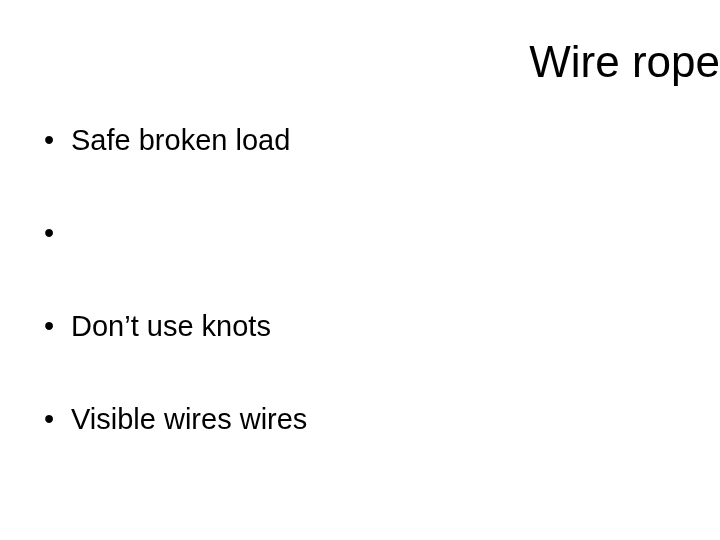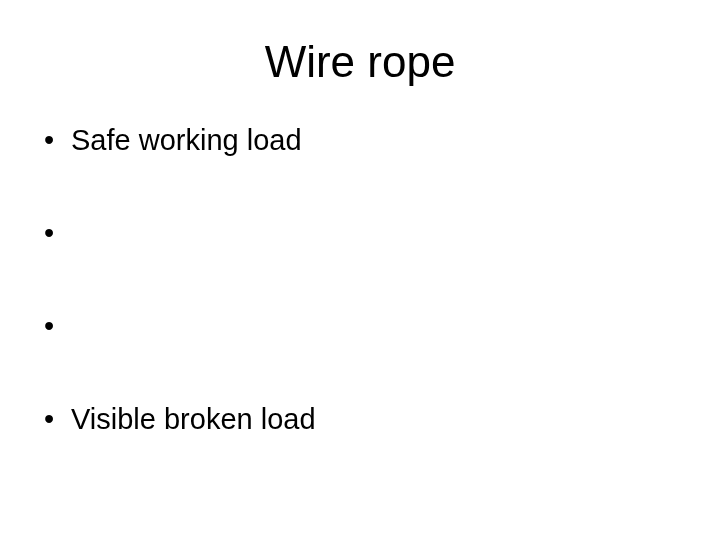--- a/index.html
+++ b/index.html
@@ -22,21 +22,21 @@
     background: #ffffff;
     box-sizing: border-box;
   }
 
   
   .slide-title {
     position: absolute;
     left: 0;
     top: 36px;
     width: 720px;
-    text-align: center;
+    text-align: right;
     font-size: 44px;
     font-weight: 400;
     line-height: 52px;
     letter-spacing: 0px;
     color: #000000;
     white-space: nowrap;
   }
 
   
   .bullet-list {
@@ -81,31 +81,32 @@
 <body>
 
 <div class="slide">
 
   <div class="slide-title">Wire rope</div>
 
   <ul class="bullet-list">
 
     <li class="bullet-item">
       <span class="bullet-marker">•</span>
-      <span class="bullet-text">Safe working load</span>
+      <span class="bullet-text">Safe broken load</span>
     </li>
 
     <li class="bullet-item">
       <span class="bullet-marker">•</span>
     </li>
 
     <li class="bullet-item">
       <span class="bullet-marker">•</span>
+      <span class="bullet-text">Don’t use knots</span>
     </li>
 
     <li class="bullet-item">
       <span class="bullet-marker">•</span>
-      <span class="bullet-text">Visible broken load</span>
+      <span class="bullet-text">Visible wires wires</span>
     </li>
 
   </ul>
 
 </div>
 
 </body></html>

